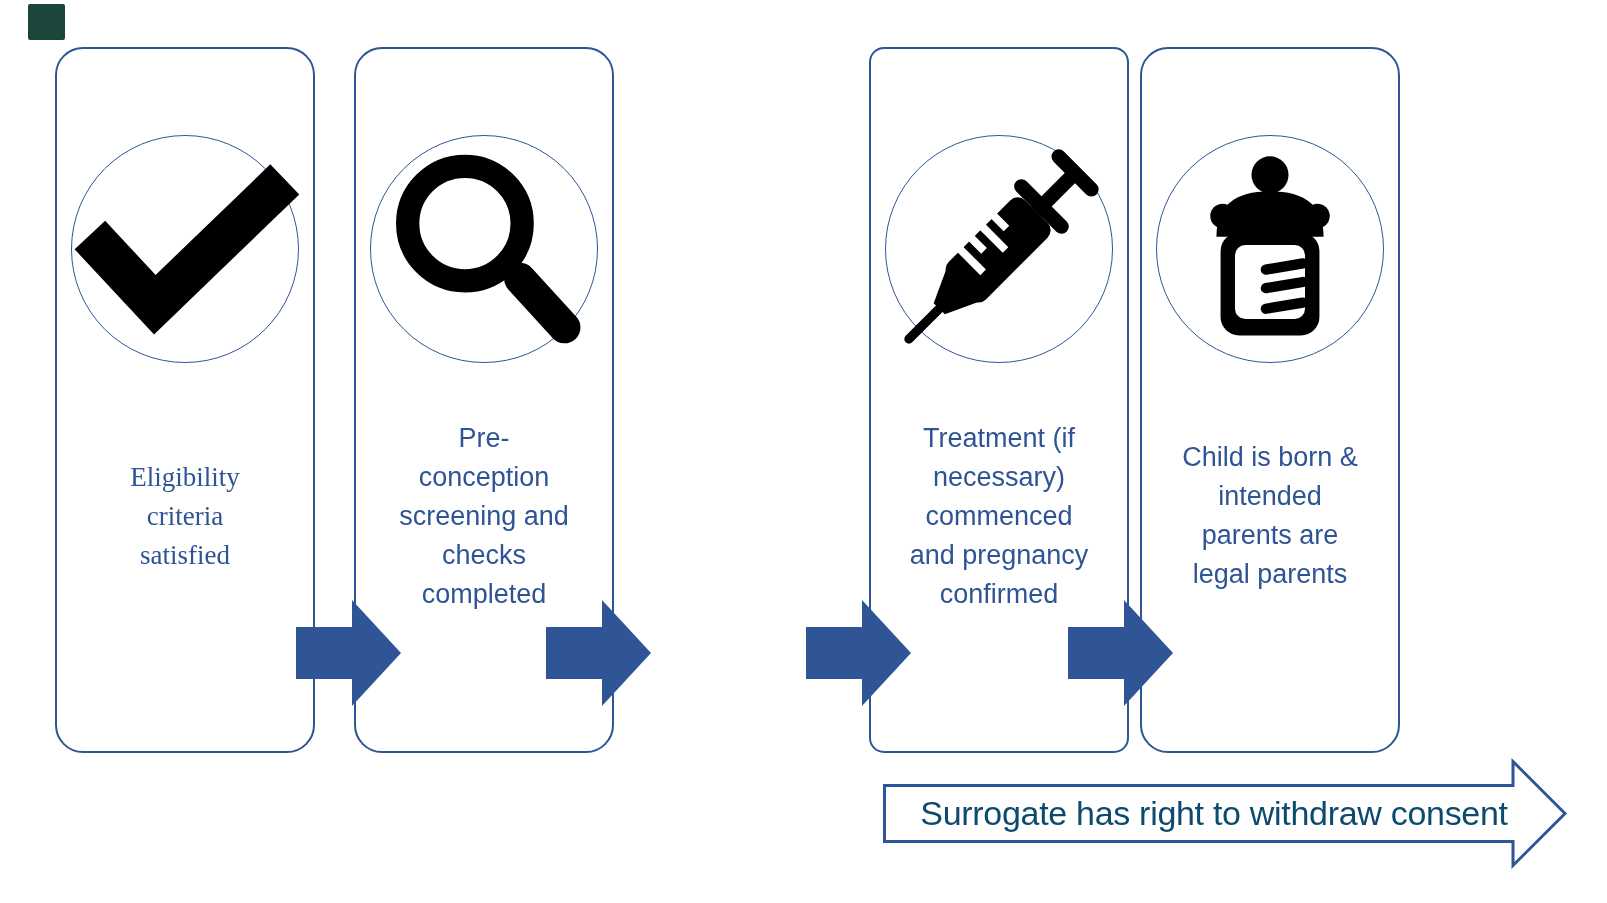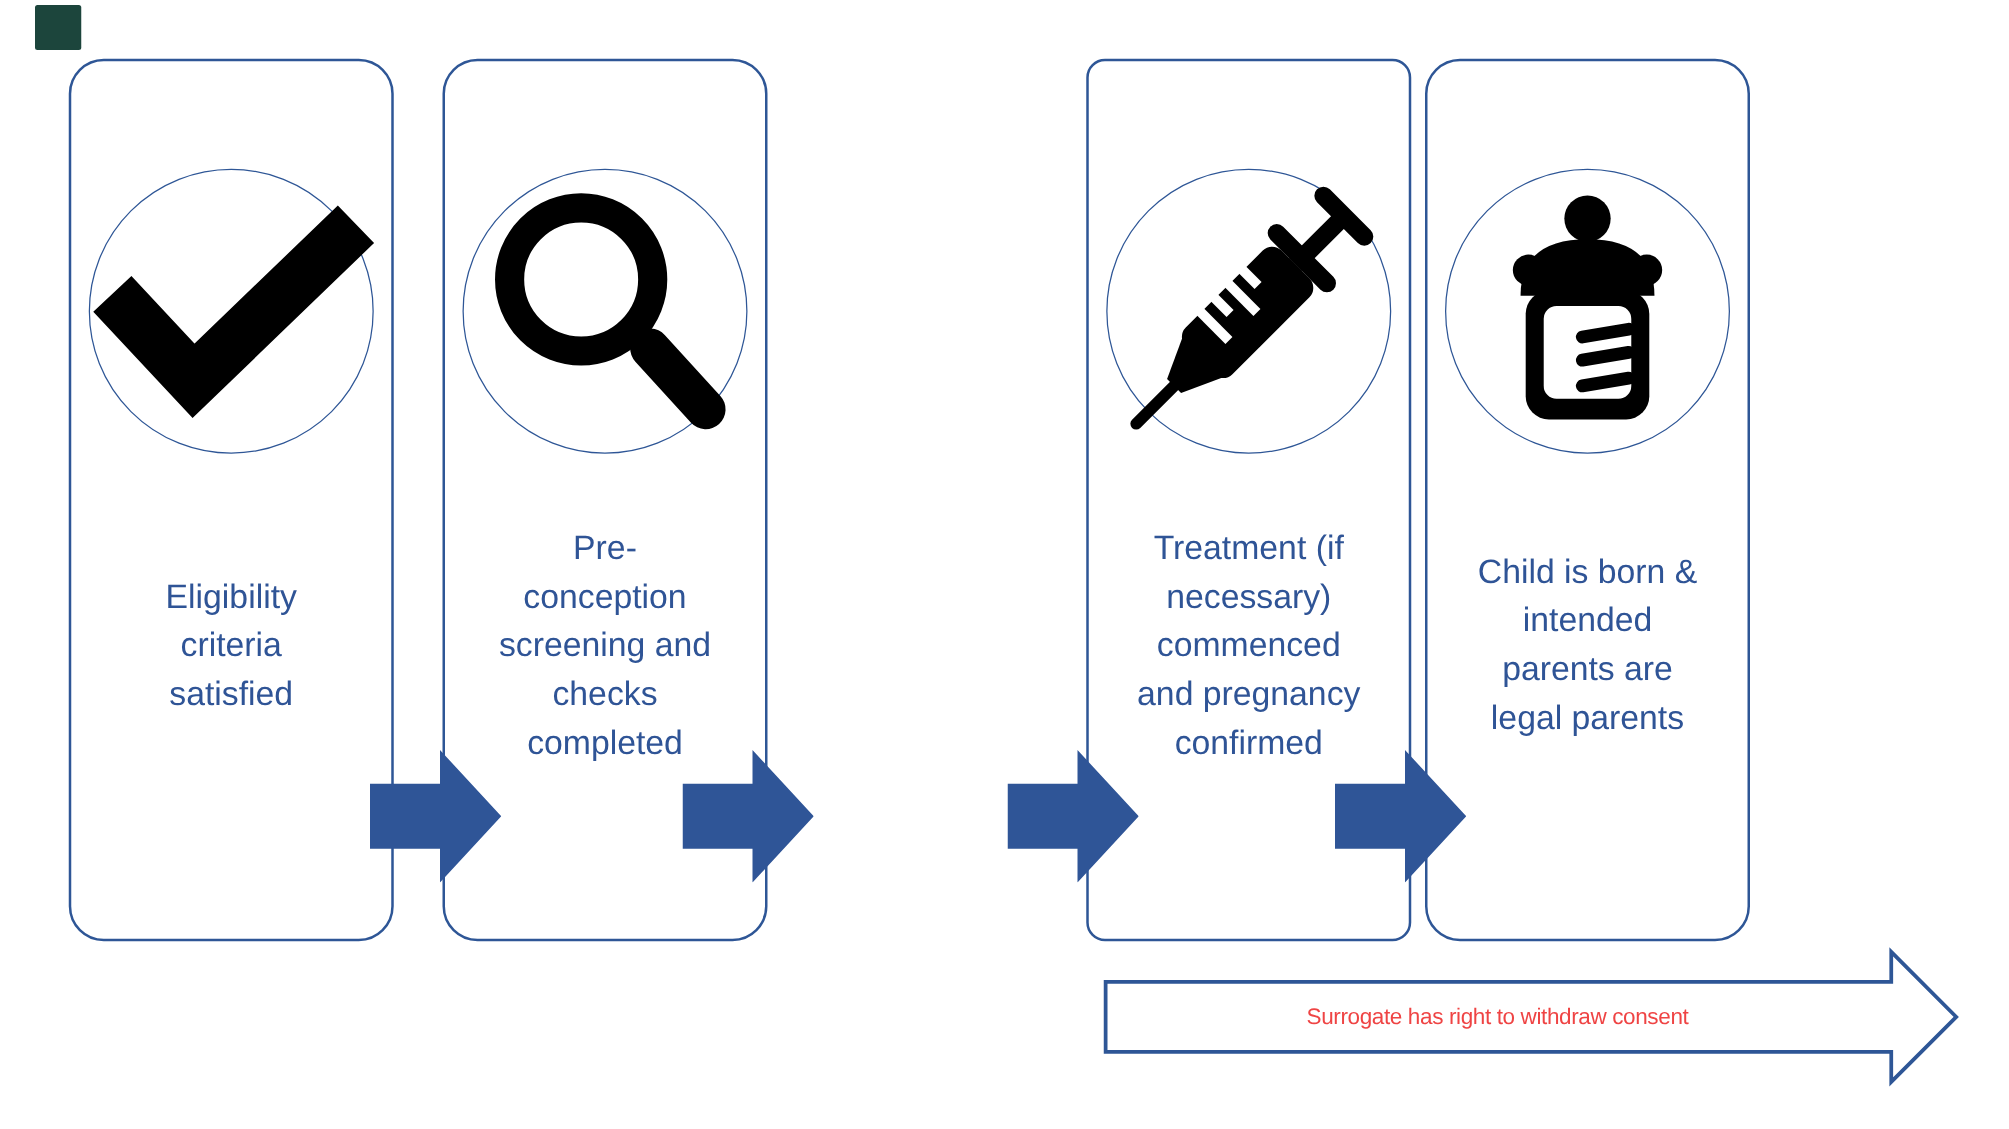--- a/index.html
+++ b/index.html
@@ -12,21 +12,21 @@
   }
   .corner-square{
     position:absolute;left:28px;top:4px;width:37px;height:36px;
     background:#1C453C;border-radius:2px;
   }
   .card{
     position:absolute;top:47px;height:706px;width:260px;
     border:2.5px solid #2E5696;border-radius:28px;
     background:#ffffff;box-sizing:border-box;
   }
-  .card-1{left:55px;}
+  .card-1{left:55px;font-family:Liberation Serif, serif;}
   .card-2{left:326px;margin-left:28px;}
   .card-3{left:597px;}
   .card-4{left:869px;border-radius:15px;}
   .card-5{left:1140px;}
   .icon-circle{
     position:absolute;top:86px;left:50%;transform:translateX(-50%);
     width:226px;height:226px;border:1.5px solid #2E5696;border-radius:50%;
   }
   .icon-svg{
     position:absolute;top:50%;left:50%;transform:translate(-50%,-50%);
@@ -43,23 +43,23 @@
   }
   .fa-1{left:296px;}
   .fa-2{left:546px;}
   .fa-3{left:806px;}
   .fa-4{left:1068px;}
   .withdraw-arrow{
     position:absolute;left:883px;top:760px;width:684px;height:107px;
   }
   .withdraw-arrow svg{position:absolute;left:0;top:0;overflow:visible;}
   .withdraw-label{
-    position:absolute;left:0;top:25px;width:630px;height:56px;
+    position:absolute;left:16px;top:25px;width:630px;height:56px;
     display:flex;align-items:center;justify-content:center;
-    color:#ef4444;font-size:18px;letter-spacing:-0.3px;white-space:nowrap;
+    color:#0c4a6e;font-size:34px;letter-spacing:-0.3px;white-space:nowrap;
   }
 </style>
 </head>
 <body>
 
 <div class="stage">
 
   <div class="corner-square"></div>
 
   <div class="card card-1">

